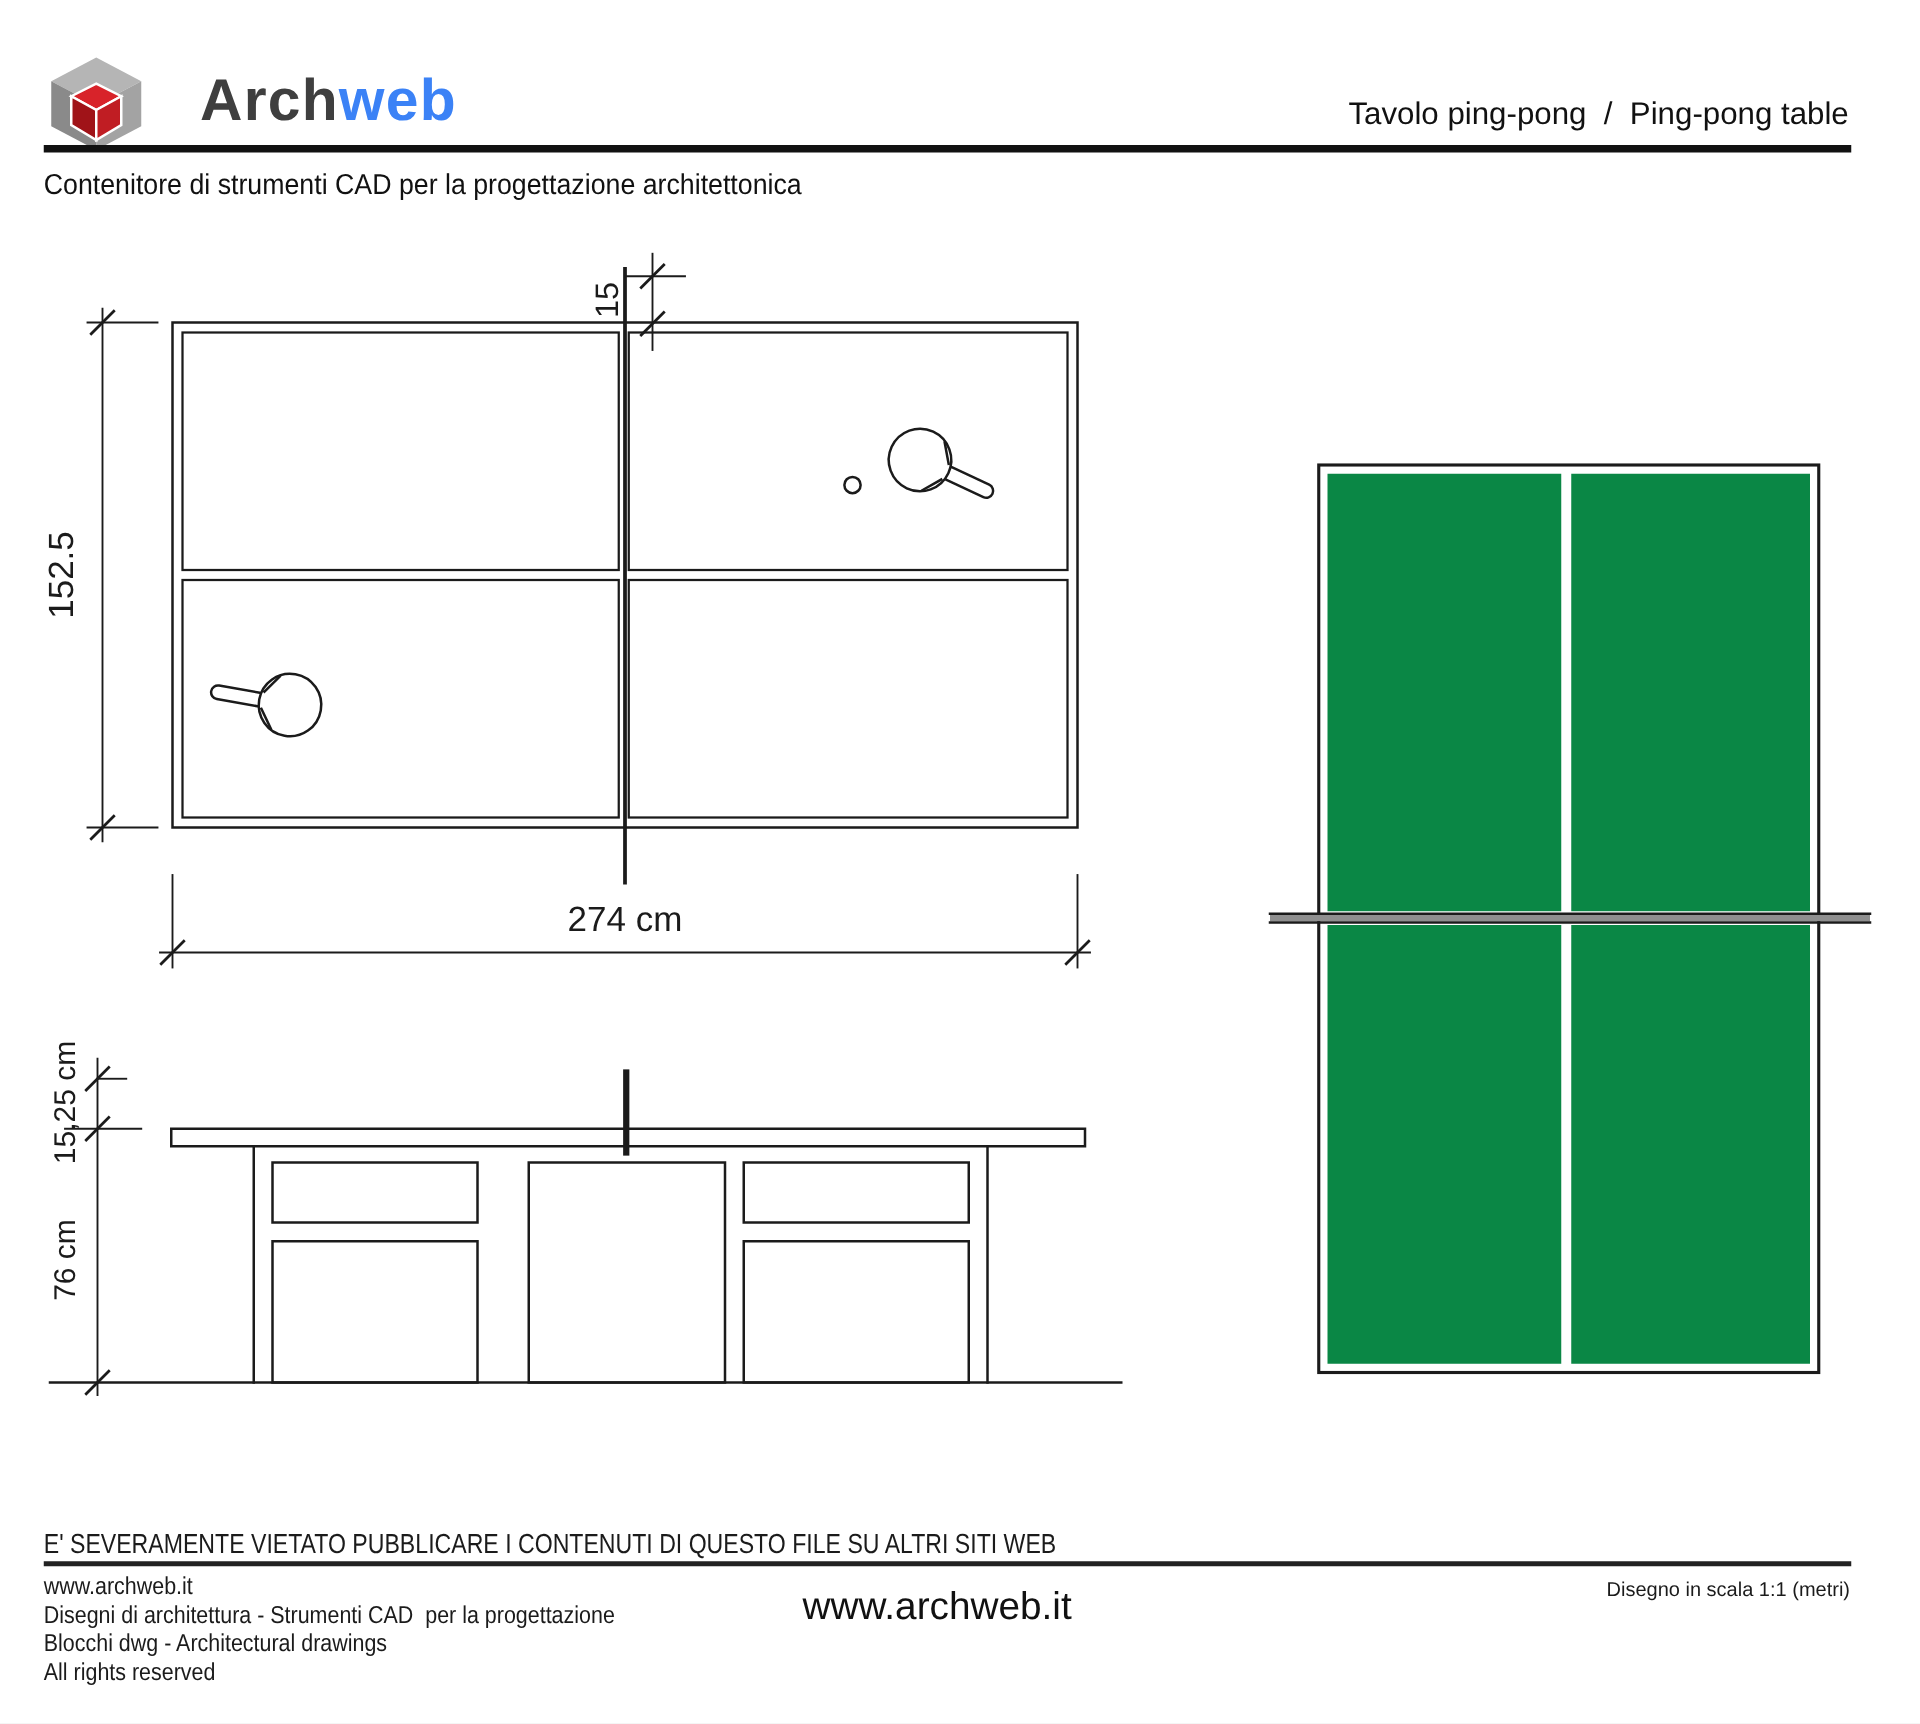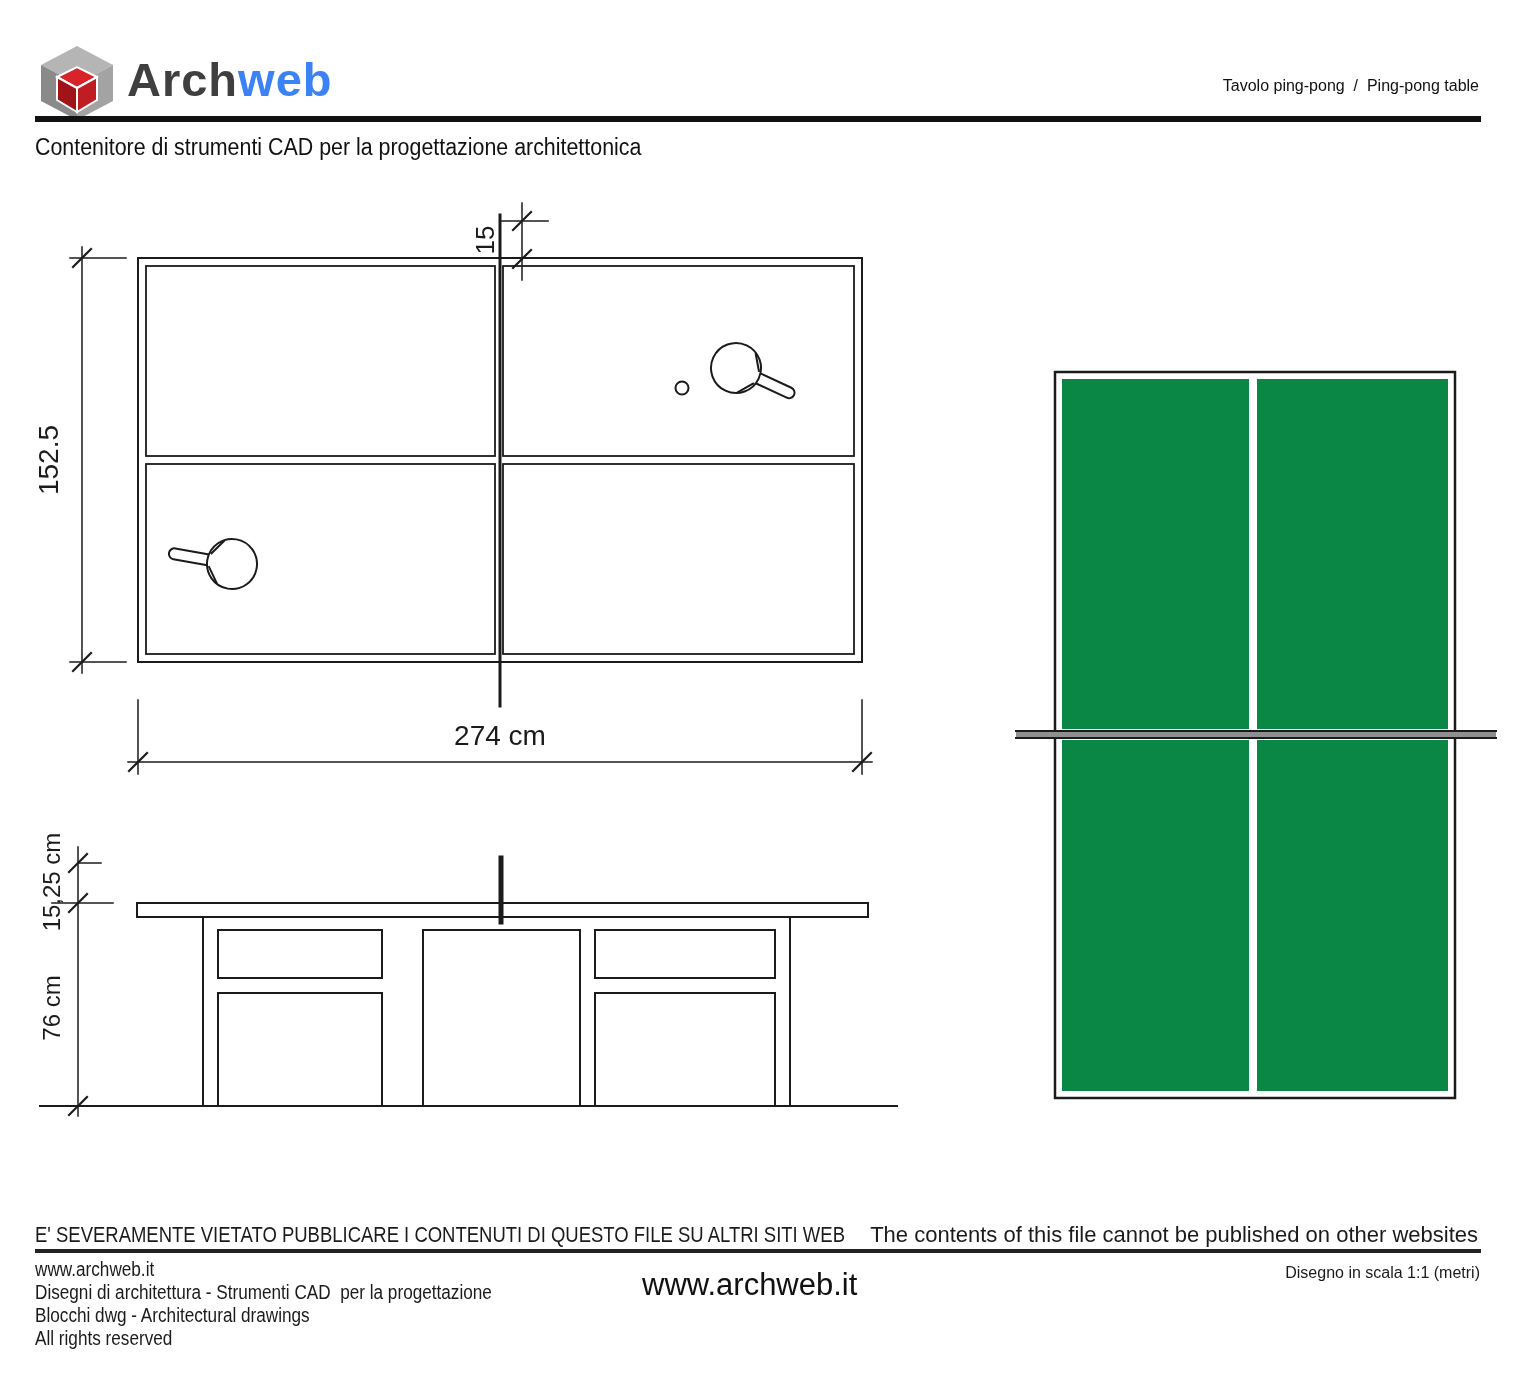--- a/index.html
+++ b/index.html
@@ -5,23 +5,23 @@
   html,body{margin:0;padding:0;background:#e8e8e8;}
   .page{
     position:relative; width:1536px; height:1379px; background:#ffffff;
     font-family:"Liberation Sans", sans-serif; color:#1b1b1b; overflow:hidden;
     margin:0 auto;
   }
   .abs{position:absolute;}
   .pre{white-space:pre;}
   
   .brand{left:127px; top:52px; font-size:47px; font-weight:bold; letter-spacing:1px;}
-  .brand .arch{color:#3f3f3f;}
+  .brand .arch{color:#3f3f3f;margin-left:33px;}
   .brand .web{color:#3b82f6;}
-  .title-right{right:57px; top:77px; font-size:16px; color:#111;}
+  .title-right{right:57px; top:77px; font-size:25px; color:#111;}
   .header-rule{left:35px; top:116px; width:1446px; height:6px; background:#111;}
   .subtitle{left:35px; top:134px; font-size:23px; color:#111;
             display:inline-block; transform:scaleX(.93); transform-origin:0 50%;}
   
   .warning-it{left:35px; top:1222px; font-size:22px; display:inline-block;
               transform:scaleX(.84); transform-origin:0 50%;}
   .warning-en{right:58px; top:1222px; font-size:22px;}
   .footer-rule{left:35px; top:1249px; width:1446px; height:4px; background:#222;}
   .info-block{left:35px; top:1258px; font-size:19.5px; line-height:23px;}
   .info-block div{display:block; transform:scaleX(.88); transform-origin:0 50%;}
@@ -135,21 +135,20 @@
       <rect stroke="none" x="1257" y="379" width="191" height="350" fill="#0a8745"></rect>
       <rect stroke="none" x="1062" y="740" width="187" height="351" fill="#0a8745"></rect>
       <rect stroke="none" x="1257" y="740" width="191" height="351" fill="#0a8745"></rect>
       <rect stroke="none" x="1016" y="732" width="480" height="5" fill="#8f8f8f"></rect>
       <line x1="1016" y1="731" x2="1496" y2="731" stroke-width="2"></line>
       <line x1="1016" y1="738" x2="1496" y2="738" stroke-width="2"></line>
     </g>
   </svg>
 
   <div class="abs warning-it">E' SEVERAMENTE VIETATO PUBBLICARE I CONTENUTI DI QUESTO FILE SU ALTRI SITI WEB</div>
-  <div class="abs warning-en">The contents of this file cannot be published on other websites</div>
 
   <div class="abs footer-rule"></div>
 
   <div class="abs info-block">
     <div class="pre">www.archweb.it</div>
     <div class="pre">Disegni di architettura - Strumenti CAD  per la progettazione</div>
     <div class="pre">Blocchi dwg - Architectural drawings</div>
     <div class="pre">All rights reserved</div>
   </div>
 

